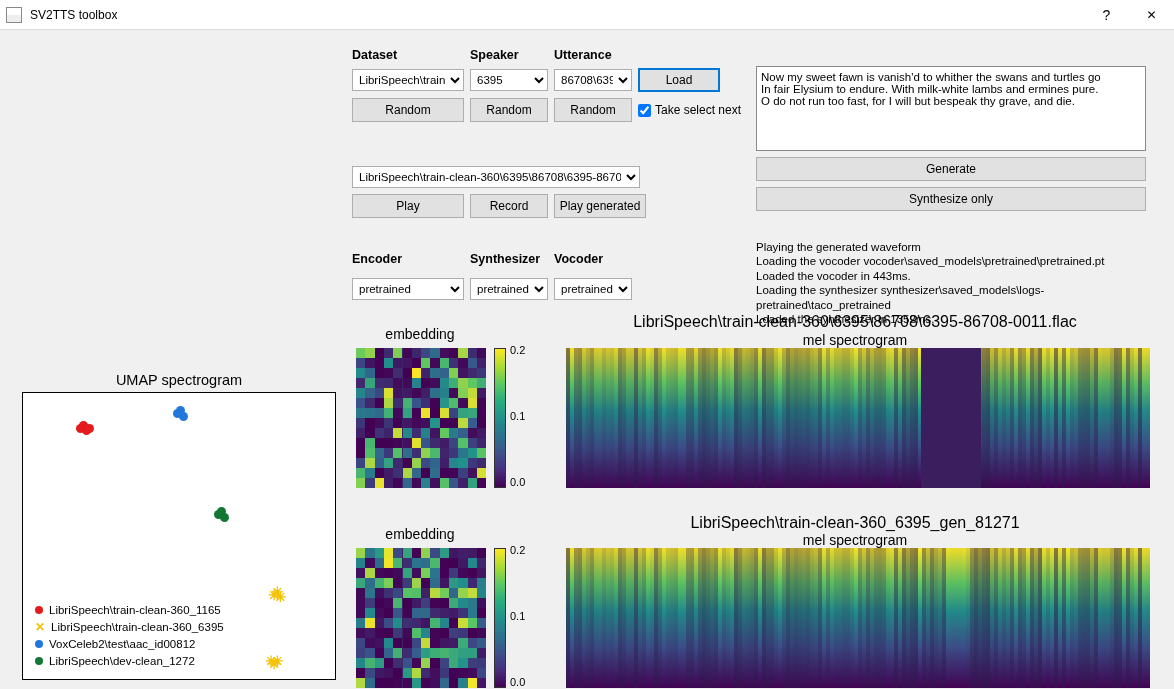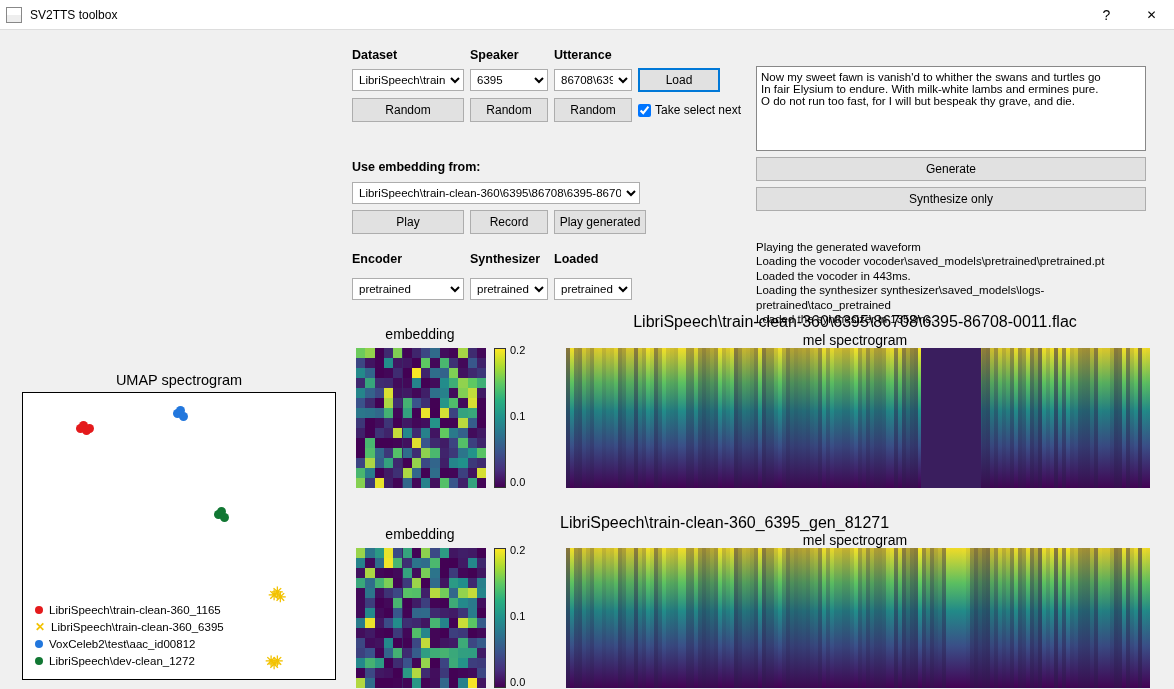--- a/index.html
+++ b/index.html
@@ -146,21 +146,21 @@
   }
   .emb-label1 {
     position: absolute;
     top: 296px; left: 350px; width: 140px;
     text-align: center;
     font-size: 14px;
   }
   .gen-title {
     position: absolute;
     top: 484px; left: 560px; width: 590px;
-    font-size: 16px;
+    text-align: center; font-size: 16px;
   }
   .melspec-label2 {
     position: absolute;
     top: 502px; left: 560px; width: 590px;
     text-align: center; font-size: 14px;
   }
   .emb-label2 {
     position: absolute;
     top: 496px; left: 350px; width: 140px;
     text-align: center; font-size: 14px;
@@ -260,35 +260,34 @@
     <button class="btn">Random</button>
     <button class="btn">Random</button>
     <button class="btn">Random</button>
     <label class="autosel">
       <input type="checkbox" checked="" style="">
       <span>Take select next</span>
     </label>
   </div>
 
   <div class="embedding-from">
-    <span class="lbl">Use embedding from:</span>
     <div class="embed-row">
       <select class="combo"><option>LibriSpeech\train-clean-360\6395\86708\6395-86708-0</option></select>
     </div>
     <div class="embed-btns">
       <button class="btn" style="width:112px">Play</button>
       <button class="btn" style="width:78px">Record</button>
       <button class="btn" style="width:92px">Play generated</button>
     </div>
   </div>
 
   <div class="model-labels">
     <div class="lbl">Encoder</div>
     <div class="lbl">Synthesizer</div>
-    <div class="lbl">Loaded</div>
+    <div class="lbl">Vocoder</div>
   </div>
   <div class="model-selects">
     <select class="combo"><option>pretrained</option></select>
     <select class="combo"><option>pretrained</option></select>
     <select class="combo"><option>pretrained</option></select>
   </div>
 
   <textarea class="text-input" style="">Now my sweet fawn is vanish'd to whither the swans and turtles go
 In fair Elysium to endure. With milk-white lambs and ermines pure.
 O do not run too fast, for I will but bespeak thy grave, and die.</textarea>

